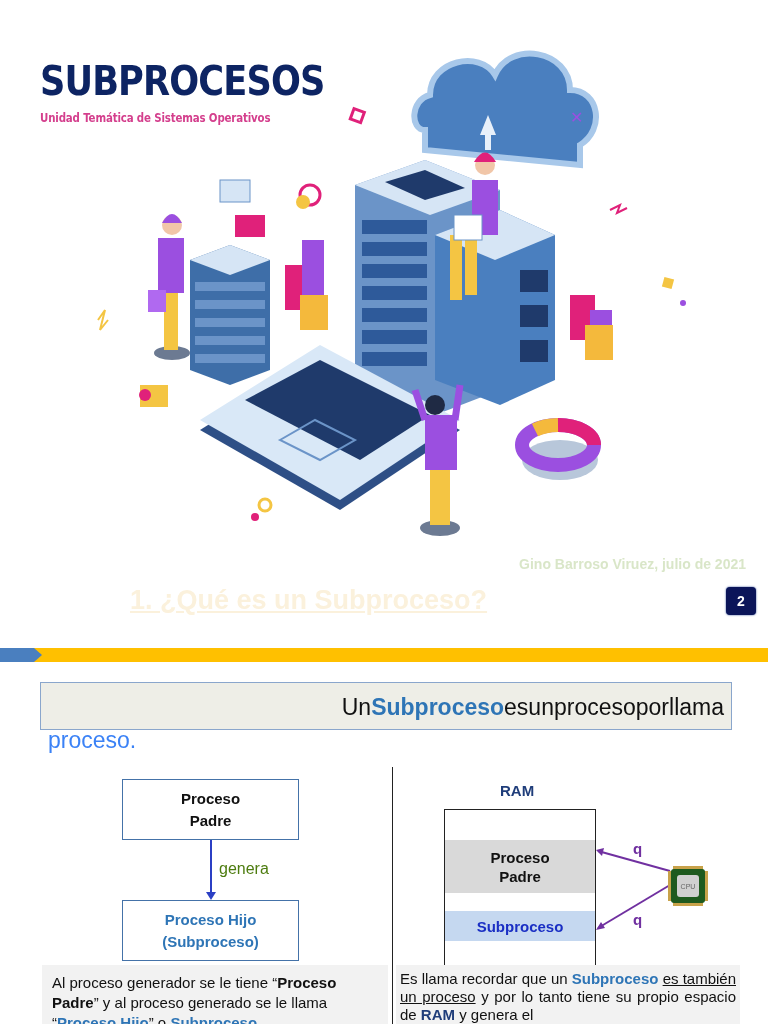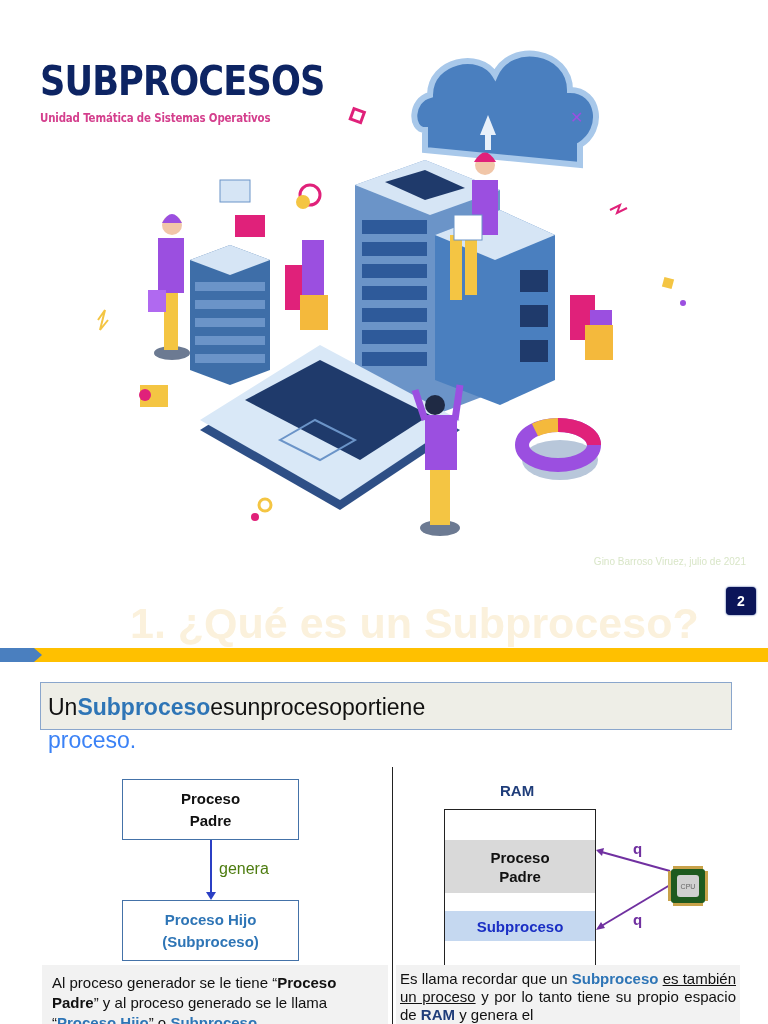--- a/index.html
+++ b/index.html
@@ -1,31 +1,31 @@
 <!DOCTYPE html>
 <html><head>
 <meta charset="utf-8">
 <style>
   * { box-sizing: border-box; margin: 0; padding: 0; }
   body { width: 768px; height: 1024px; background: #ffffff; overflow: hidden; position: relative; font-family: "Liberation Sans", sans-serif; }
 
   .title-slide { position: absolute; left: 0; top: 0; width: 768px; height: 585px; background: #ffffff; }
   .main-title { position: absolute; left: 40px; top: 58px; font-family: "DejaVu Sans", sans-serif; font-weight: 700; font-size: 40px; color: #0d2463; letter-spacing: -1px; transform: scaleX(0.88); transform-origin: left; }
   .subtitle { position: absolute; left: 40px; top: 110px; font-family: "DejaVu Sans", sans-serif; font-weight: 700; font-size: 12.5px; color: #d43f8d; transform: scaleX(0.82); transform-origin: left; letter-spacing: -0.2px; }
-  .author { position: absolute; right: 22px; top: 556px; font-size: 10px; font-weight: 400; color: #d9e6c8; }
+  .author { position: absolute; right: 22px; top: 556px; font-size: 14px; font-weight: 700; color: #d9e6c8; }
   .illustration { position: absolute; left: 80px; top: 20px; width: 640px; height: 530px; }
 
   .slide2 { position: absolute; left: 0; top: 585px; width: 768px; height: 439px; }
-  .slide-heading { position: absolute; left: 130px; top: 14px; font-size: 43px; font-weight: 700; color: #fbf1dc; white-space: nowrap; }
+  .slide-heading { position: absolute; left: 130px; top: 0; font-size: 27px; font-weight: 700; color: #fbf1dc; white-space: nowrap; text-decoration: underline; }
   .page-badge { position: absolute; left: 726px; top: 2px; width: 30px; height: 28px; background: #0b1559; color: #fff; font-weight: 700; font-size: 14px; border-radius: 4px; display: flex; align-items: center; justify-content: center; box-shadow: 0 0 2px #1d3b8c; }
   .yellow-bar { position: absolute; left: 0; top: 63px; width: 768px; height: 14px; background: #ffc000; }
   .blue-arrow { position: absolute; left: 0; top: 63px; width: 42px; height: 14px; background: #4a7fbf; clip-path: polygon(0 0, 34px 0, 42px 50%, 34px 100%, 0 100%); }
 
   .definition-box { position: absolute; left: 40px; top: 97px; width: 692px; height: 48px; background: #eeeee7; border: 1.5px solid #8aa6cc; }
-  .definition-text { position: absolute; left: 48px; top: 104px; width: 676px; font-size: 23px; color: #111; line-height: 36px; text-align: justify; text-align-last: justify; display: flex; justify-content: flex-start; }
+  .definition-text { position: absolute; left: 48px; top: 104px; width: 676px; font-size: 23px; color: #111; line-height: 36px; text-align: justify; text-align-last: justify; display: flex; justify-content: flex-end; }
   .definition-text .hl { color: #2e75b6; font-weight: 700; }
   .definition-text b { font-weight: 700; }
   .definition-line2 { position: absolute; left: 48px; top: 142px; font-size: 23px; color: #3b82f6; }
 
   .divider { position: absolute; left: 392px; top: 182px; width: 1px; height: 257px; background: #222; }
 
   .box { position: absolute; border: 1px solid #4472a8; background: #fff; display: flex; flex-direction: column; align-items: center; justify-content: center; font-weight: 700; font-size: 15px; line-height: 22px; }
   .box-padre { left: 122px; top: 194px; width: 177px; height: 61px; color: #111; }
   .box-hijo { left: 122px; top: 315px; width: 177px; height: 61px; color: #2e75b6; }
   .arrow-line { position: absolute; left: 210px; top: 255px; width: 2px; height: 55px; background: #2b3fc4; }
@@ -165,21 +165,21 @@
   <div class="blue-arrow"></div>
 
   <div class="definition-box"></div>
   <div class="definition-text">
     <span>Un</span>
     <span class="hl">Subproceso</span>
     <span>es</span>
     <span>un</span>
     <span>proceso</span>
     <span>por</span>
-    <span>tiene</span>
+    <span>llama</span>
   </div>
   <div class="definition-line2">proceso.</div>
 
   <div class="divider"></div>
 
   <div class="box box-padre">
     <span>Proceso</span>
     <span>Padre</span>
   </div>
   <div class="arrow-line"></div>

